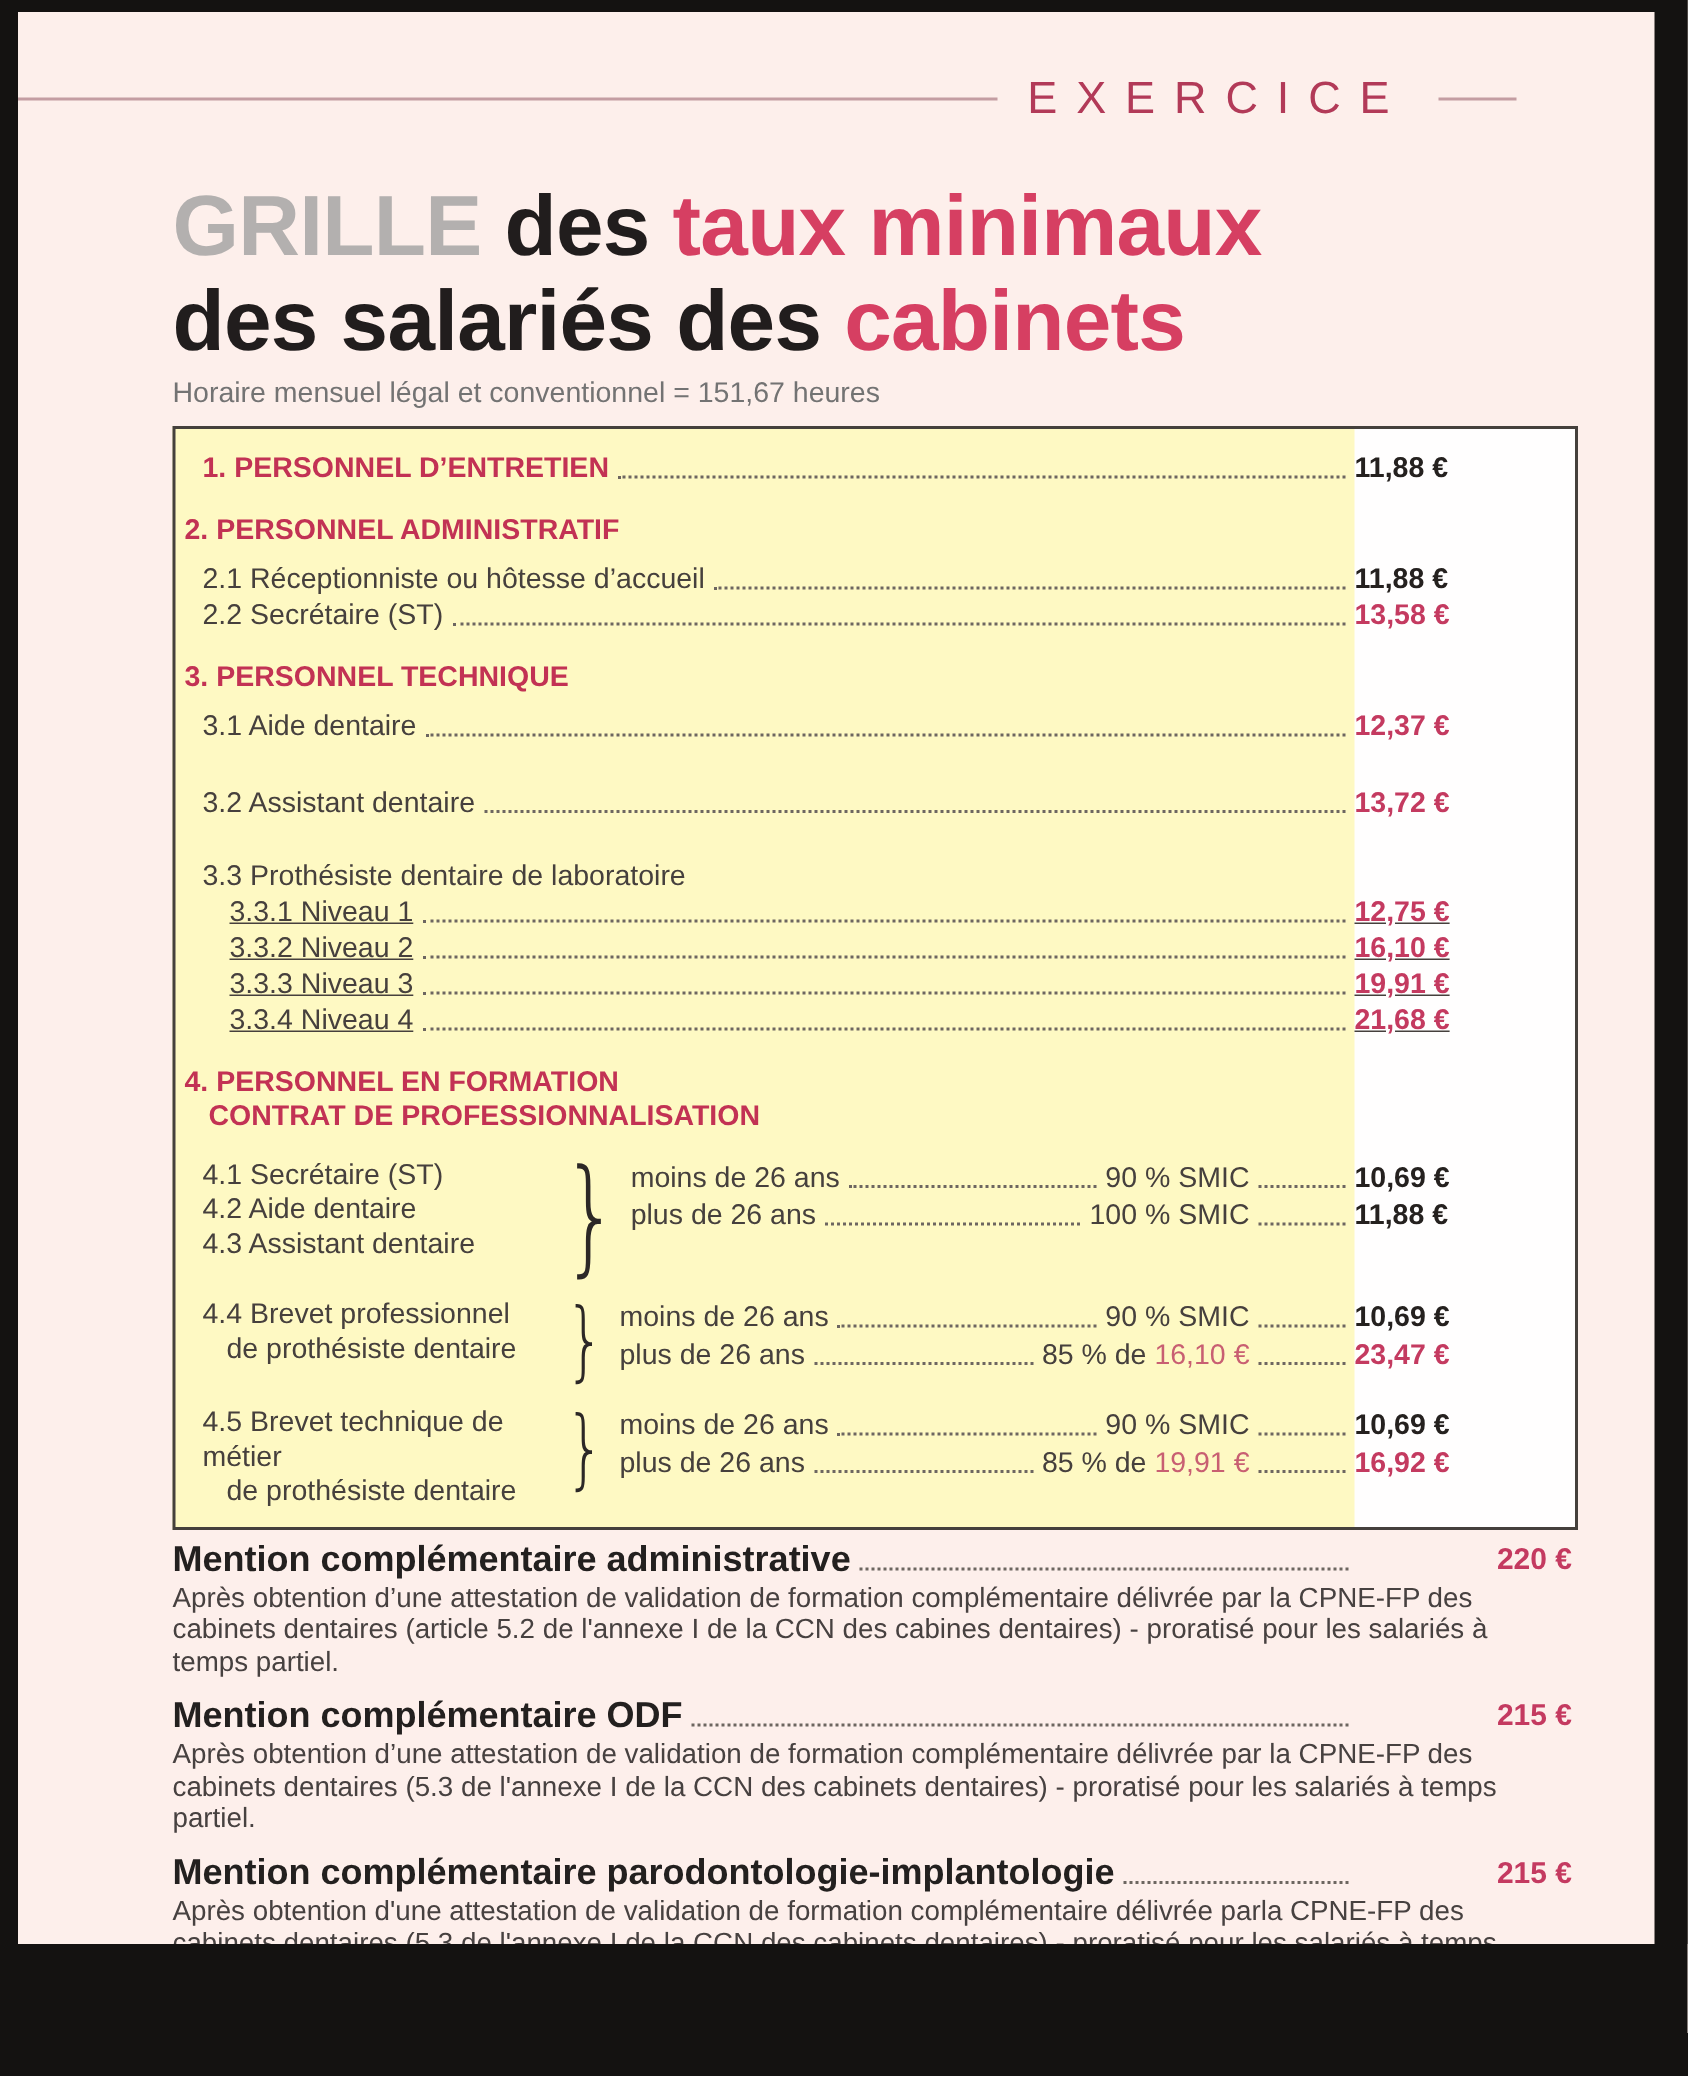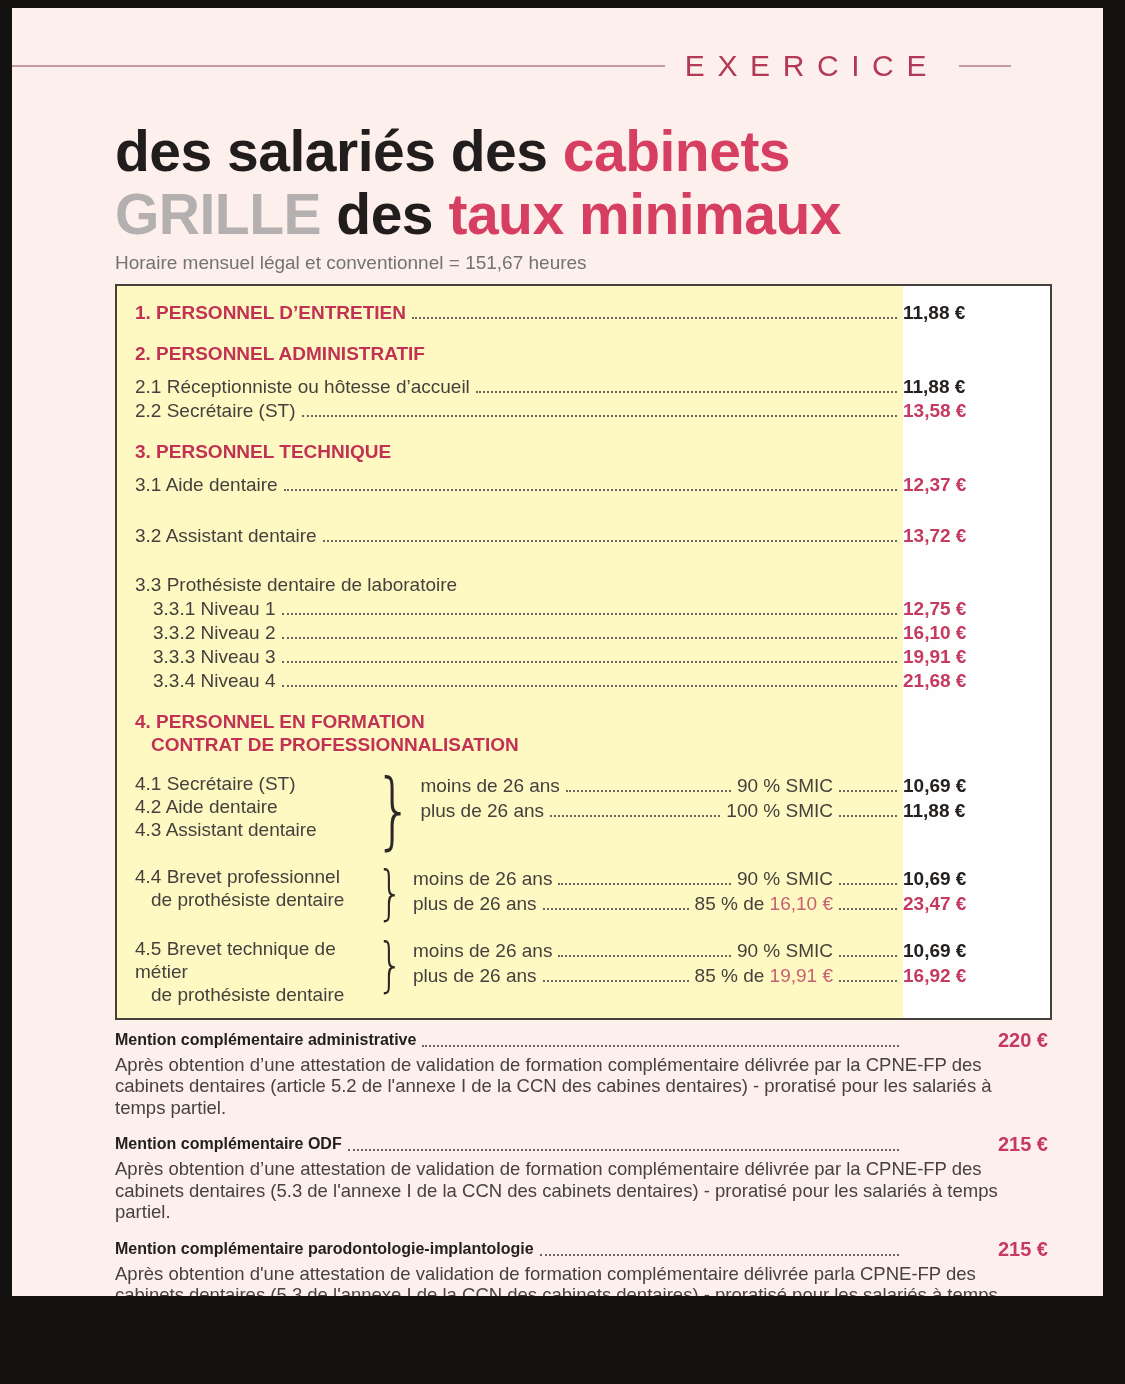--- a/index.html
+++ b/index.html
@@ -29,51 +29,51 @@
   
   .subtitle{margin-top:6px;font-size:19px;color:#737373;}
 
   
   .rates{position:relative;margin-top:10px;border:2px solid #45403c;background:#fef9c3;
          padding:14px 0 12px;box-sizing:border-box;}
   .white-col{position:absolute;top:0;right:0;bottom:0;width:147px;background:#fffefe;}
   .t-body{position:relative;}
   .t-row{display:flex;align-items:flex-end;line-height:23px;font-size:19px;color:#46403d;
          padding-left:18px;margin:1px 0;}
-  .t-row.ind{padding-left:36px;}
+  .t-row.ind{padding-left:36px;text-decoration:underline;}
   .t-lab{white-space:nowrap;}
   .t-heading-label{color:#c23254;font-weight:bold;}
   .lead{flex:1 1 auto;min-width:16px;border-bottom:2px dotted #6d6660;margin:0 6px 5px;}
   .lead.short{flex:0 0 58px;min-width:58px;}
   .val{flex:0 0 147px;width:147px;box-sizing:border-box;text-align:left;padding-right:12px;
        font-weight:bold;white-space:nowrap;}
   .v-dark{color:#25211f;}
   .v-pink{color:#c43a60;}
-  .t-heading{margin:18px 0 10px;padding-left:18px;font-size:19px;font-weight:bold;color:#c23254;
+  .t-heading{margin:18px 0 10px;padding-left:6px;font-size:19px;font-weight:bold;color:#c23254;
              line-height:23px;}
   .t-heading2{padding-left:16px;}
   .t-labelrow{padding-left:18px;font-size:19px;color:#46403d;line-height:23px;margin-top:1px;}
   .bgroup{display:flex;margin-top:16px;align-items:flex-start;}
   .b-items{flex:0 0 250px;padding-left:18px;box-sizing:border-box;font-size:19px;color:#46403d;
            line-height:23px;}
   .b-item.ind2{padding-left:16px;}
   .brace{flex:0 0 46px;text-align:center;font-family:"DejaVu Sans",sans-serif;font-weight:300;
          color:#2c2826;transform:scaleX(0.72);line-height:0.92;}
   .brace.sz3{font-size:84px;}
   .brace.sz2{font-size:58px;margin-top:2px;}
   .b-rows{flex:1 1 auto;display:flex;flex-direction:column;padding-top:1px;}
   .mid{white-space:nowrap;}
   .c2-dark{color:#46403d;}
   .c2-pink{color:#c85f72;}
 
   
   .mentions{margin-top:8px;}
   .mention{margin-bottom:14px;}
   .m-row{display:flex;align-items:flex-end;line-height:24px;}
-  .m-title{font-size:16px;font-weight:bold;color:#23201f;white-space:nowrap;}
+  .m-title{font-size:24px;font-weight:bold;color:#23201f;white-space:nowrap;}
   .m-val{flex:0 0 147px;width:147px;box-sizing:border-box;text-align:right;padding-right:4px;
          font-size:20px;font-weight:bold;color:#c43a60;white-space:nowrap;}
   .m-desc{margin-top:2px;font-size:18.5px;line-height:21.5px;color:#474140;max-width:905px;}
 
   
   .footer{position:absolute;right:95px;bottom:8px;display:flex;align-items:baseline;
           font-size:15px;letter-spacing:0.8px;color:#746c66;text-decoration:underline;}
   .footer .f-mag{font-weight:bold;color:#55504b;}
   .footer .f-page{font-size:28px;color:#bdb6b1;margin-left:10px;letter-spacing:0;}
 </style>
@@ -84,22 +84,22 @@
   <div class="page">
 
     <div class="kicker">
       <div class="k-line"></div>
       <div class="k-text">EXERCICE</div>
       <div class="k-dash"></div>
     </div>
 
     <div class="content">
       <div class="title">
+          <div class="title-line"><span class="c-gray">GRILLE</span><span class="c-dark"> des </span><span class="c-pink">taux minimaux</span></div>
           <div class="title-line"><span class="c-dark">des salariés des </span><span class="c-pink">cabinets</span></div>
-          <div class="title-line"><span class="c-gray">GRILLE</span><span class="c-dark"> des </span><span class="c-pink">taux minimaux</span></div>
         </div>
 
       <div class="subtitle">Horaire mensuel légal et conventionnel = 151,67 heures</div>
 
       <div class="rates">
         <div class="white-col"></div>
         <div class="t-body">
             <div class="t-row">
               <span class="t-lab t-heading-label">1. PERSONNEL D’ENTRETIEN</span>
               <span class="lead"></span>

